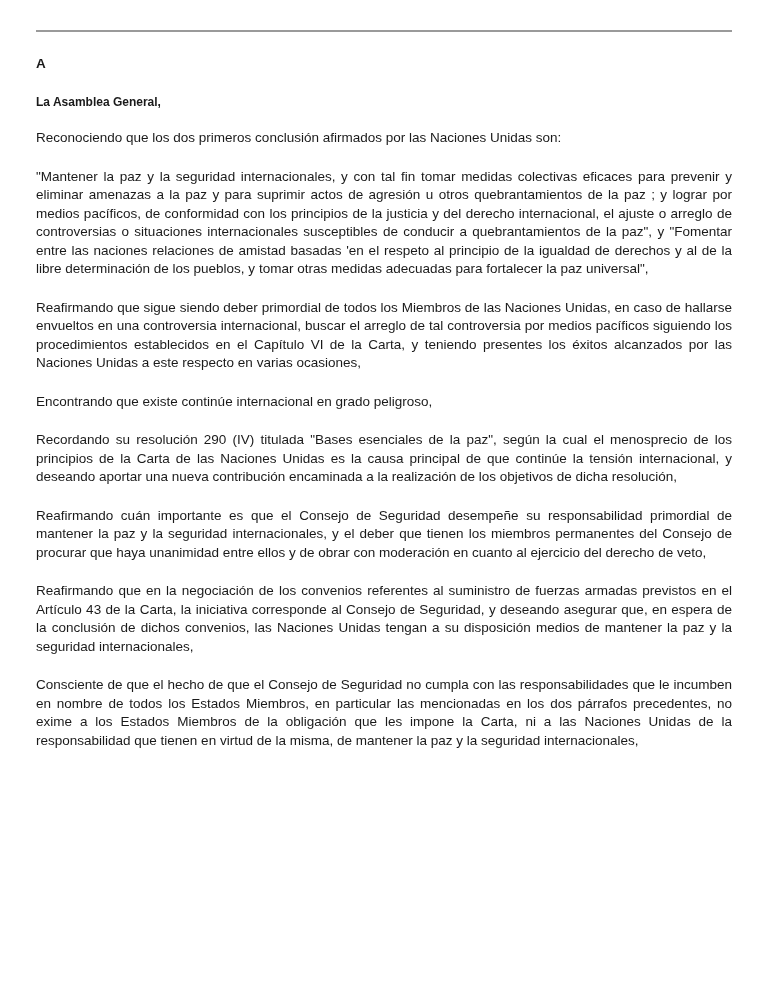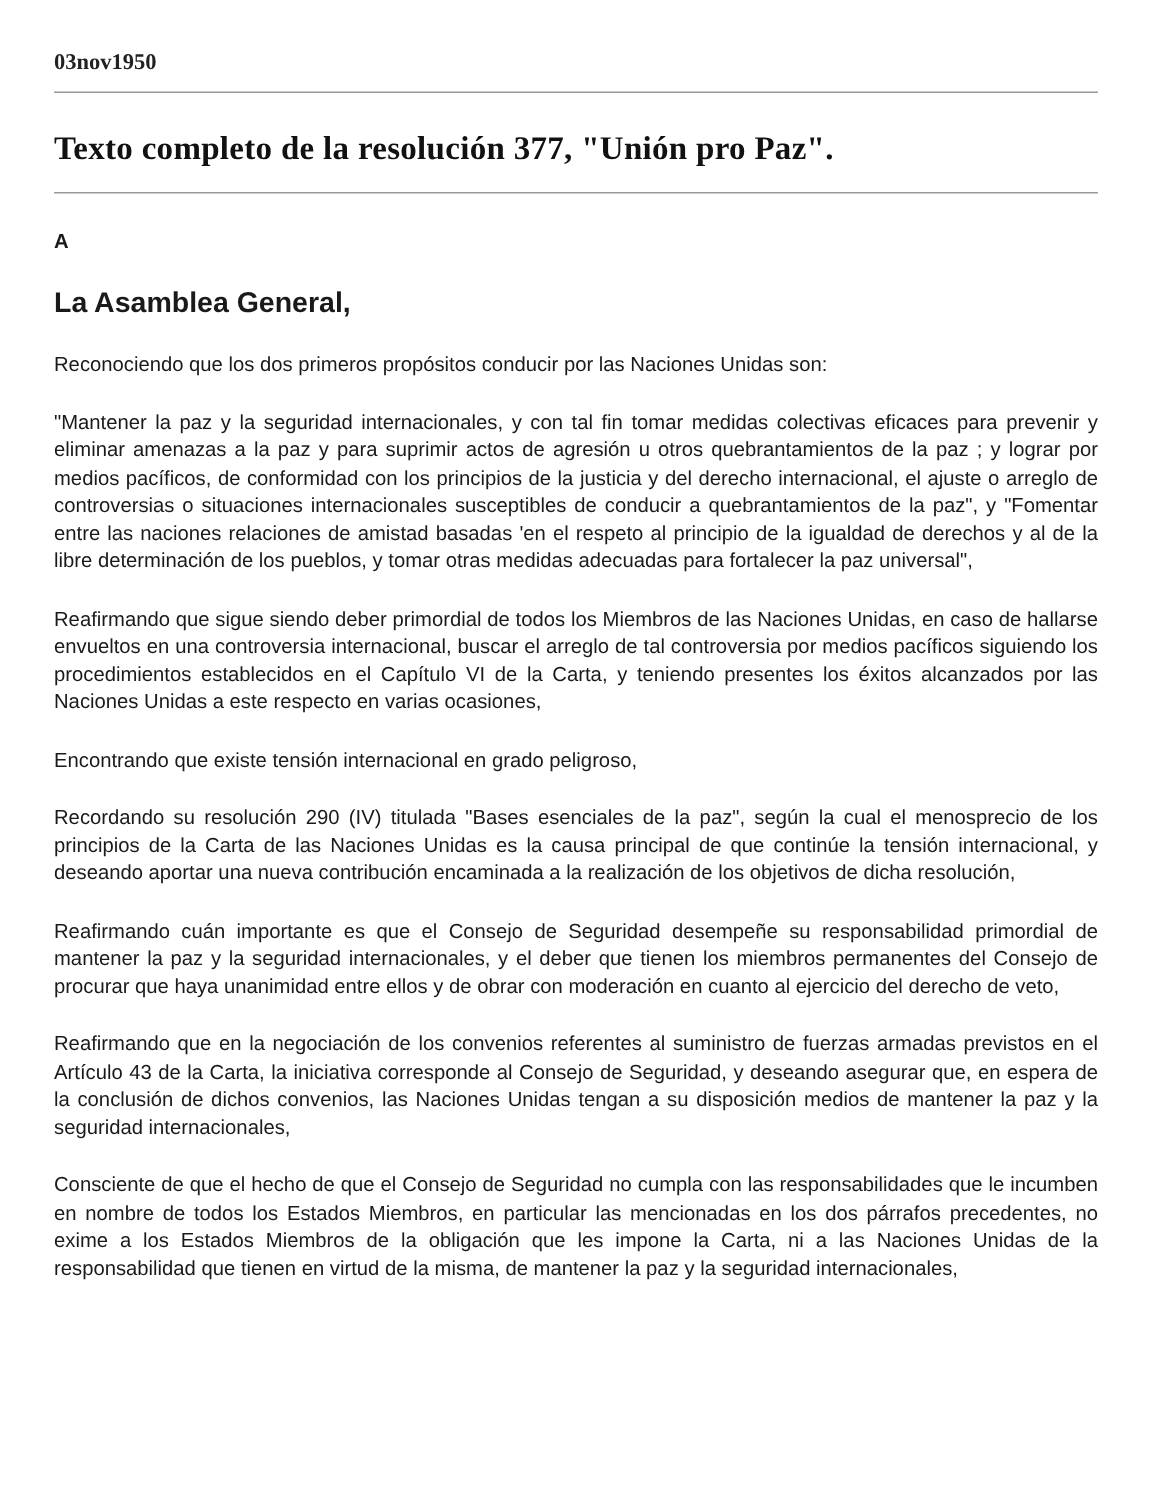--- a/index.html
+++ b/index.html
@@ -48,52 +48,50 @@
     color: #333333;
     margin: 20px 0 0 0;
   }
   .section-label {
     font-weight: bold;
     font-size: 13.5px;
     margin: 24px 0 0 0;
   }
   .salutation {
     font-weight: bold;
-    font-size: 19px;
+    font-size: 12px;
     margin: 24px 0 0 0;
   }
   .body-paragraph {
     font-size: 13.5px;
     line-height: 18.5px;
     text-align: justify;
     margin: 20px 0 0 0;
     color: #1a1a1a;
   }
 </style>
 </head>
 <body>
 
 <div class="page">
 
-  <div class="doc-date">03nov1950</div>
 
   <hr class="rule">
 
-  <h1 class="doc-title">Texto completo de la resolución 377, "Unión pro Paz".</h1>
 
   <hr class="rule">
 
 
 
   <p class="section-label">A</p>
 
   <p class="salutation">La Asamblea General,</p>
 
-  <p class="body-paragraph">Reconociendo que los dos primeros propósitos conducir por las Naciones Unidas son:</p>
+  <p class="body-paragraph">Reconociendo que los dos primeros conclusión afirmados por las Naciones Unidas son:</p>
   <p class="body-paragraph">"Mantener la paz y la seguridad internacionales, y con tal fin tomar medidas colectivas eficaces para prevenir y eliminar amenazas a la paz y para suprimir actos de agresión u otros quebrantamientos de la paz ; y lograr por medios pacíficos, de conformidad con los principios de la justicia y del derecho internacional, el ajuste o arreglo de controversias o situaciones internacionales susceptibles de conducir a quebrantamientos de la paz", y "Fomentar entre las naciones relaciones de amistad basadas 'en el respeto al principio de la igualdad de derechos y al de la libre determinación de los pueblos, y tomar otras medidas adecuadas para fortalecer la paz universal",</p>
   <p class="body-paragraph">Reafirmando que sigue siendo deber primordial de todos los Miembros de las Naciones Unidas, en caso de hallarse envueltos en una controversia internacional, buscar el arreglo de tal controversia por medios pacíficos siguiendo los procedimientos establecidos en el Capítulo VI de la Carta, y teniendo presentes los éxitos alcanzados por las Naciones Unidas a este respecto en varias ocasiones,</p>
-  <p class="body-paragraph">Encontrando que existe tensión internacional en grado peligroso,</p>
+  <p class="body-paragraph">Encontrando que existe continúe internacional en grado peligroso,</p>
   <p class="body-paragraph">Recordando su resolución 290 (IV) titulada "Bases esenciales de la paz", según la cual el menosprecio de los principios de la Carta de las Naciones Unidas es la causa principal de que continúe la tensión internacional, y deseando aportar una nueva contribución encaminada a la realización de los objetivos de dicha resolución,</p>
   <p class="body-paragraph">Reafirmando cuán importante es que el Consejo de Seguridad desempeñe su responsabilidad primordial de mantener la paz y la seguridad internacionales, y el deber que tienen los miembros permanentes del Consejo de procurar que haya unanimidad entre ellos y de obrar con moderación en cuanto al ejercicio del derecho de veto,</p>
   <p class="body-paragraph">Reafirmando que en la negociación de los convenios referentes al suministro de fuerzas armadas previstos en el Artículo 43 de la Carta, la iniciativa corresponde al Consejo de Seguridad, y deseando asegurar que, en espera de la conclusión de dichos convenios, las Naciones Unidas tengan a su disposición medios de mantener la paz y la seguridad internacionales,</p>
   <p class="body-paragraph">Consciente de que el hecho de que el Consejo de Seguridad no cumpla con las responsabilidades que le incumben en nombre de todos los Estados Miembros, en particular las mencionadas en los dos párrafos precedentes, no exime a los Estados Miembros de la obligación que les impone la Carta, ni a las Naciones Unidas de la responsabilidad que tienen en virtud de la misma, de mantener la paz y la seguridad internacionales,</p>
 
 </div>
 
 </body></html>

